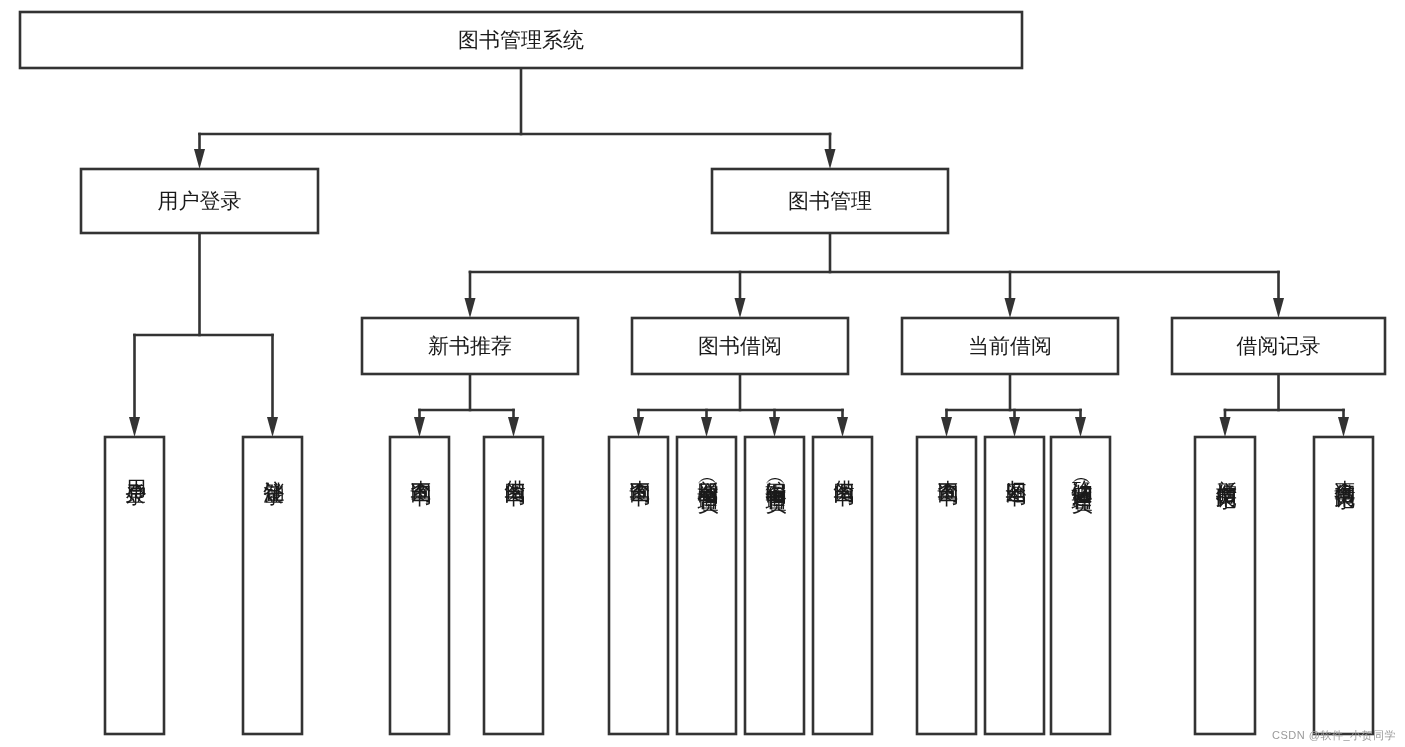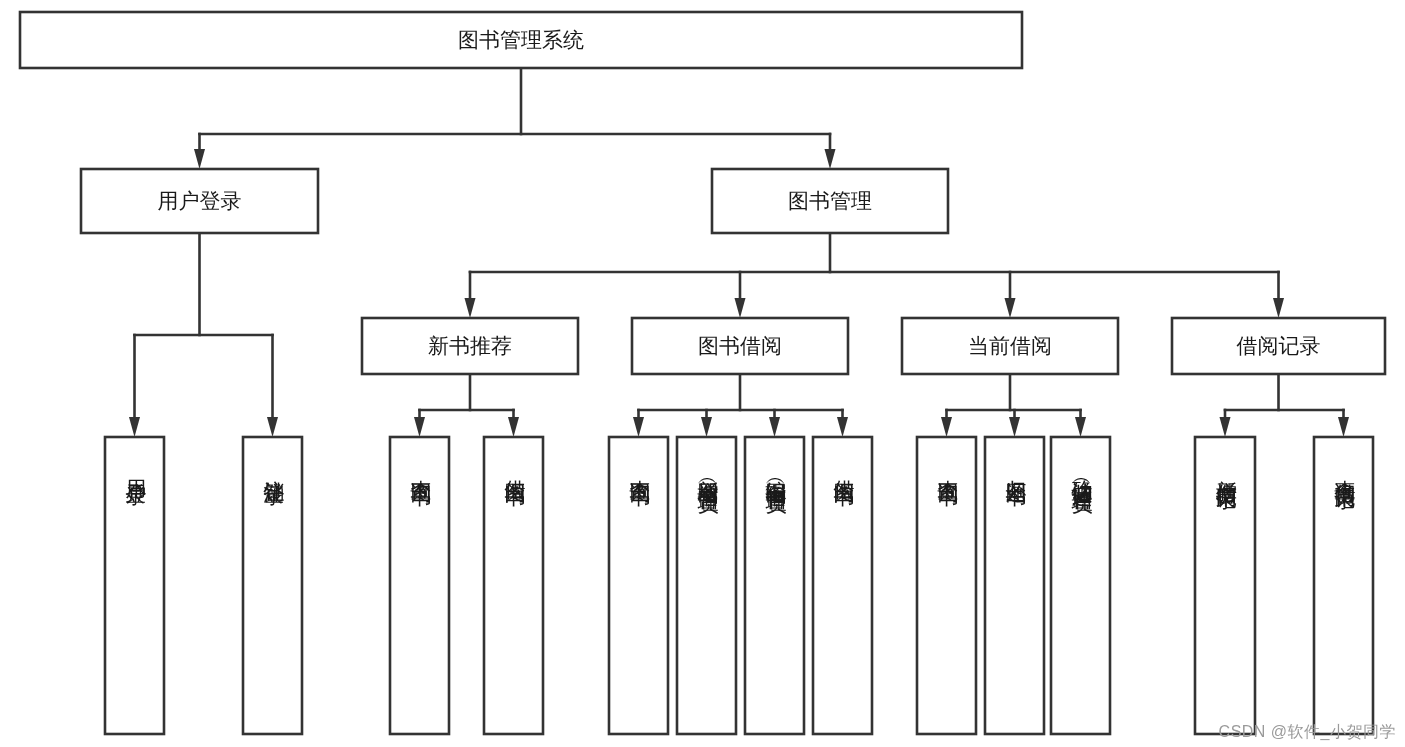--- a/index.html
+++ b/index.html
@@ -49,21 +49,21 @@
     stroke-linecap: square;
   }
   .edge-arrow {
     fill: #333333;
   }
   .watermark {
     position: absolute;
     right: 9px;
     bottom: 4px;
     font-family: "Liberation Sans", "DejaVu Sans", sans-serif;
-    font-size: 16px;
+    font-size: 11px;
     color: #9a9a9a;
     white-space: nowrap;
     letter-spacing: 0.5px;
     pointer-events: none;
   }
 </style>
 </head>
 <body>
 
 <div id="diagram-root">

